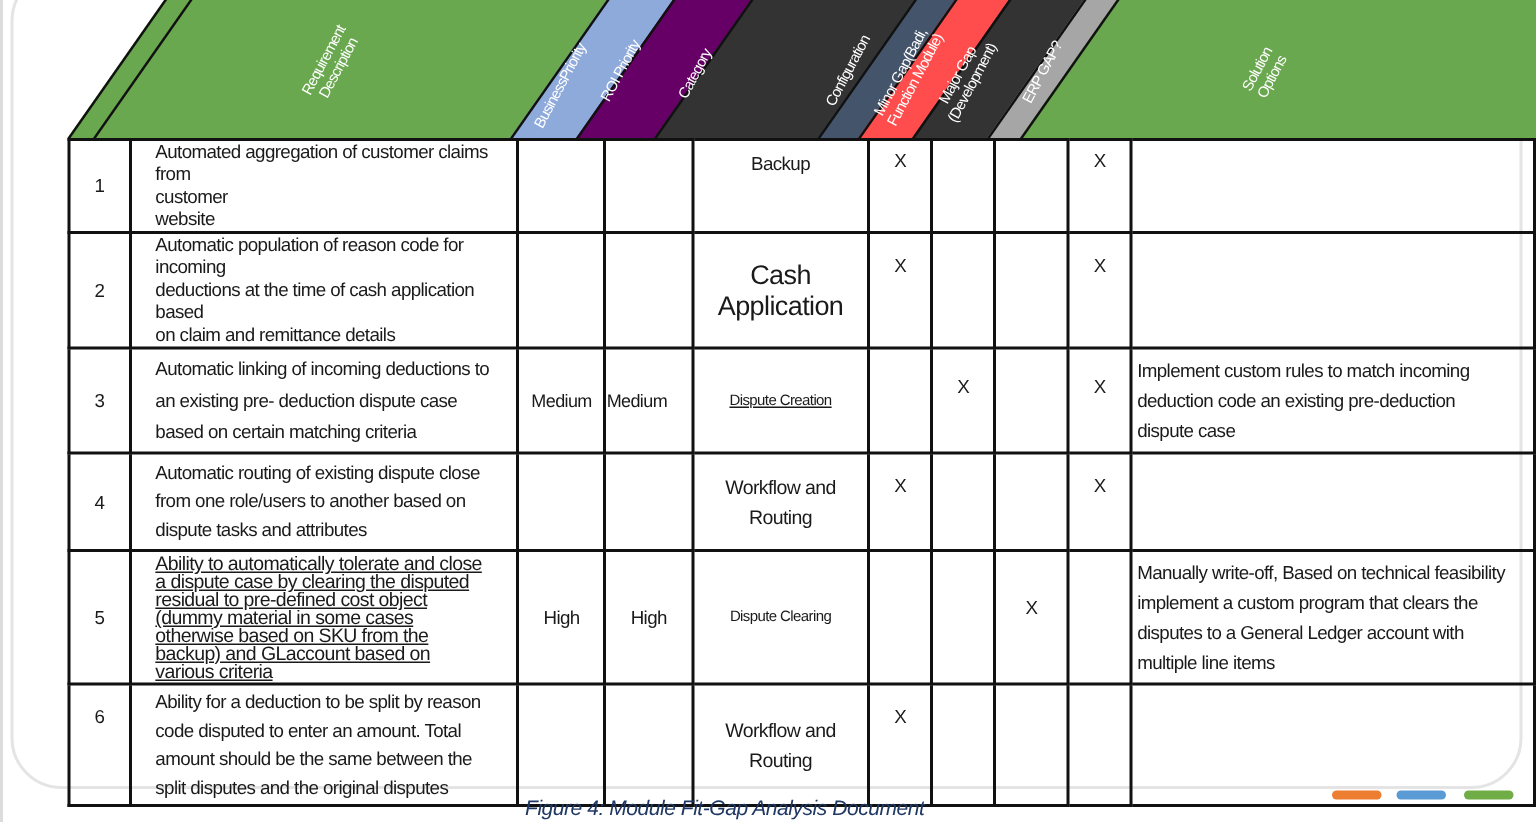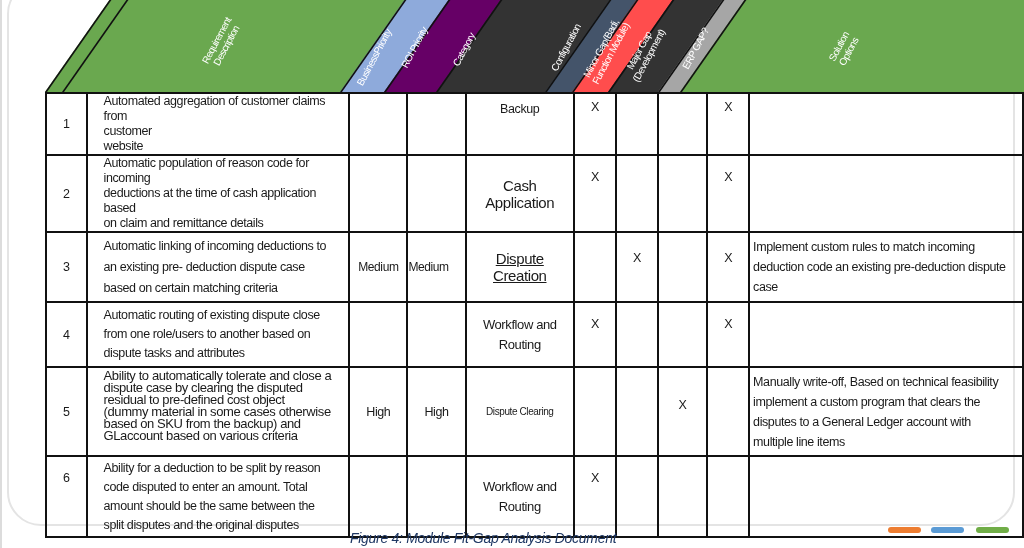--- a/index.html
+++ b/index.html
@@ -105,54 +105,54 @@
       <td class="sol"></td>
     </tr>
     <tr style="height:68px">
       <td class="num">2</td>
       <td class="req" style="white-space:pre-line;line-height:15px;">Automatic population of reason code for
 incoming
 deductions at the time of cash application based
 on claim  and remittance details</td>
       <td class="center"></td>
       <td class="center"></td>
-      <td class="center" style="font-size:15px;">Cash Application</td>
+      <td class="center" style="font-size:18px;">Cash Application</td>
       <td class="x" style="padding-top:14px !important;">X</td>
       <td class="x"></td>
       <td class="x"></td>
       <td class="x" style="padding-top:14px !important;">X</td>
       <td class="sol"></td>
     </tr>
     <tr style="height:70px">
       <td class="num">3</td>
       <td class="req" style="line-height:21px;">Automatic linking of incoming deductions to an existing pre-  deduction dispute case based on certain matching criteria</td>
       <td class="center" style="font-size:12px;padding:0;">Medium</td>
       <td class="center" style="font-size:12px;padding:0;text-align:left;">Medium</td>
-      <td class="center underline" style="font-size:15px;">Dispute Creation</td>
+      <td class="center underline" style="font-size:10px;">Dispute Creation</td>
       <td class="x"></td>
       <td class="x" style="padding-top:18px !important;">X</td>
       <td class="x"></td>
       <td class="x" style="padding-top:18px !important;">X</td>
       <td class="sol">Implement custom rules to match incoming deduction code an  existing pre-deduction dispute case</td>
     </tr>
     <tr style="height:65px">
       <td class="num">4</td>
       <td class="req" style="line-height:19px;">Automatic routing of existing dispute close from one role/users to another based on dispute tasks and attributes</td>
       <td class="center"></td>
       <td class="center"></td>
       <td class="center" style="font-size:13px;line-height:20px;padding:0 14px;">Workflow and Routing</td>
       <td class="x" style="padding-top:14px !important;">X</td>
       <td class="x"></td>
       <td class="x"></td>
       <td class="x" style="padding-top:14px !important;">X</td>
       <td class="sol"></td>
     </tr>
     <tr style="height:89px">
       <td class="num">5</td>
-      <td class="req tight" style="vertical-align:top;padding-top:2px;">Ability to automatically tolerate and close a dispute case by clearing the disputed residual to pre-defined cost object  (dummy material in some cases otherwise based on SKU from the backup) and GLaccount based on various criteria</td>
+      <td class="req tight" style="vertical-align:top;padding-top:2px;text-decoration:underline;">Ability to automatically tolerate and close a dispute case by clearing the disputed residual to pre-defined cost object  (dummy material in some cases otherwise based on SKU from the backup) and GLaccount based on various criteria</td>
       <td class="center">High</td>
       <td class="center">High</td>
       <td class="center" style="font-size:10px;">Dispute Clearing</td>
       <td class="x"></td>
       <td class="x"></td>
       <td class="x" style="padding-top:30px !important;">X</td>
       <td class="x"></td>
       <td class="sol">Manually write-off, Based on technical feasibility implement a custom program that clears the disputes  to a General Ledger account with multiple line items</td>
     </tr>
     <tr style="height:81px">

